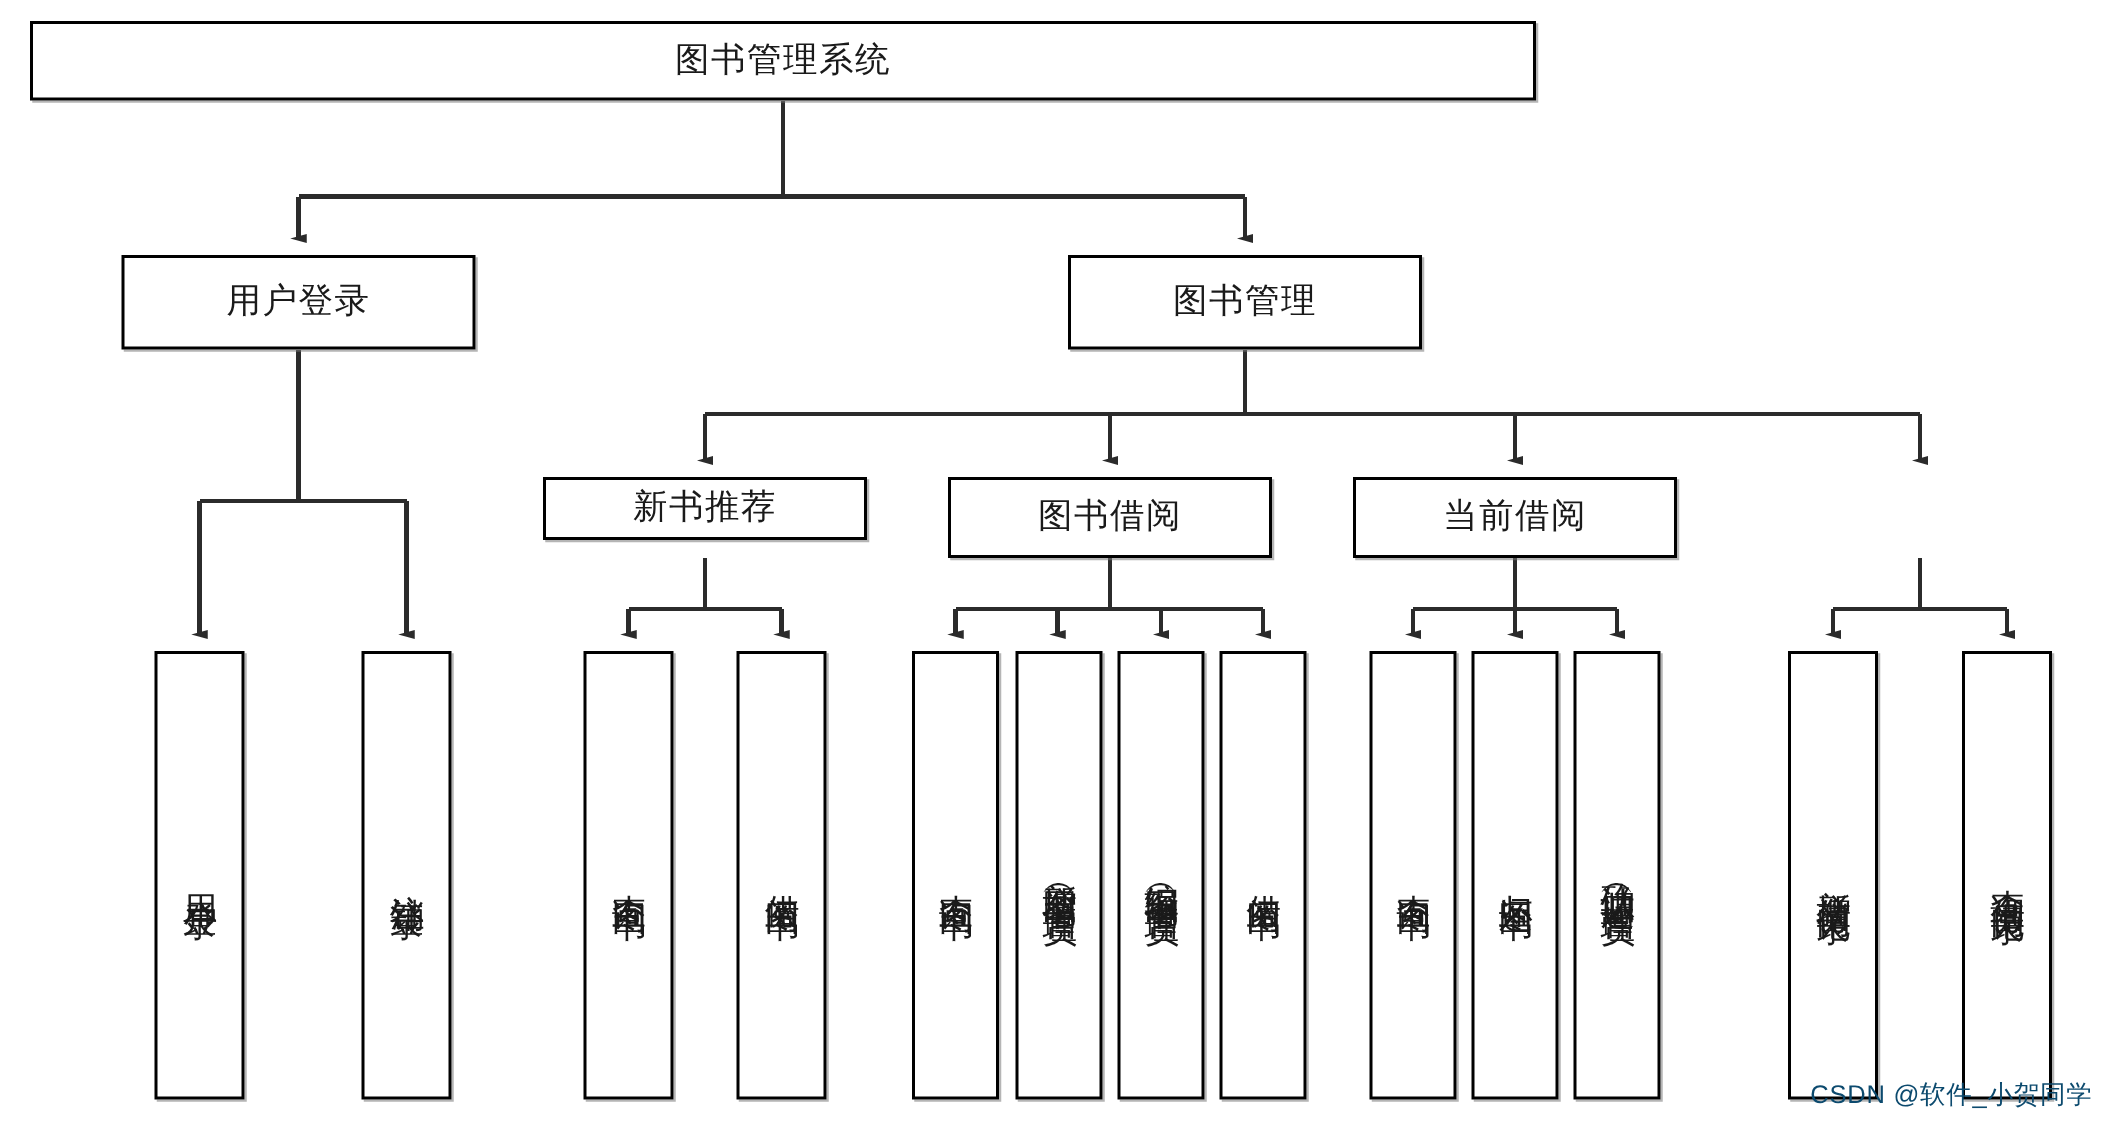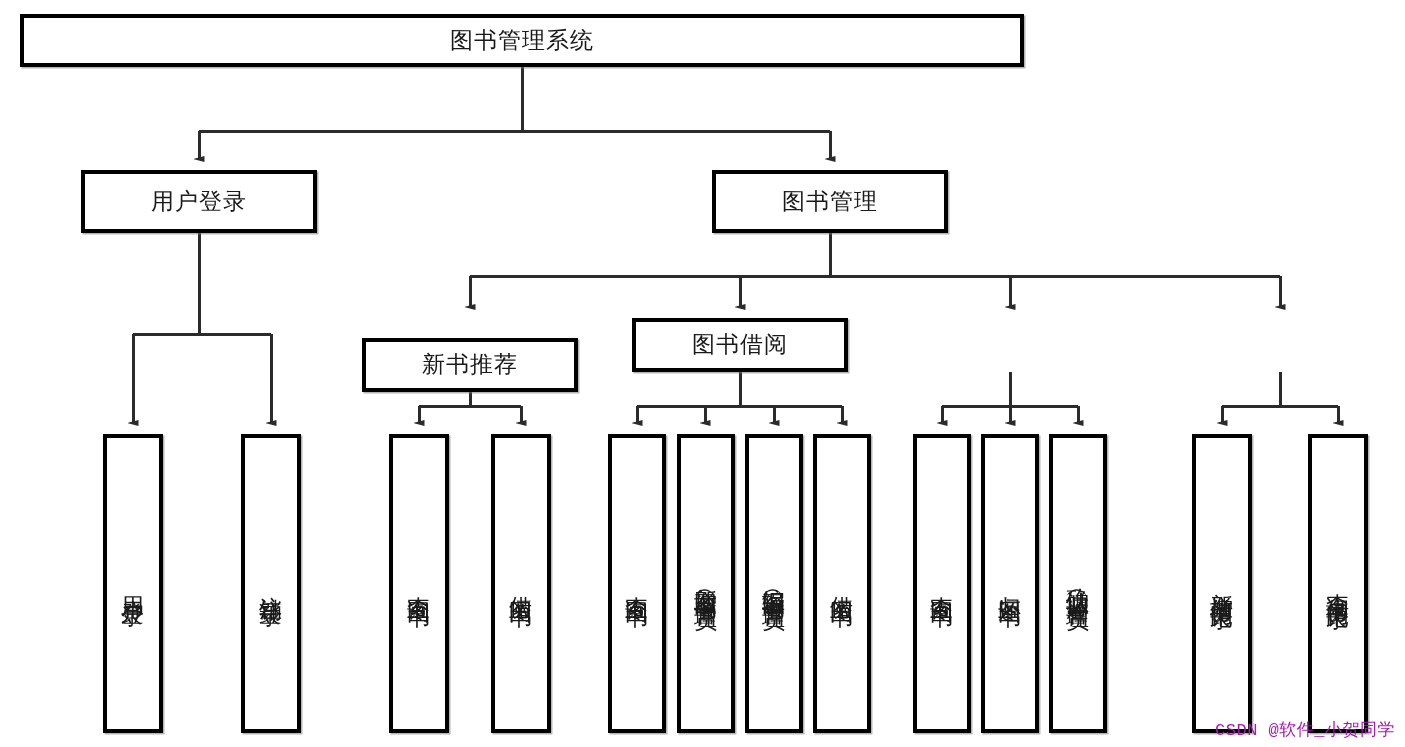--- a/index.html
+++ b/index.html
@@ -20,21 +20,21 @@
   svg#edges {
     position: absolute;
     left: 0;
     top: 0;
     width: 1405px;
     height: 747px;
     pointer-events: none;
   }
   .node {
     position: absolute;
-    border: 4px solid #000000;
+    border: 2px solid #000000;
     background: #ffffff;
     display: flex;
     align-items: center;
     justify-content: center;
     color: #1a1a1a;
     box-shadow: 1.5px 1.5px 0 rgba(120,120,120,0.55);
   }
   .node.h {
     font-size: 23px;
     line-height: 1.1;
@@ -48,24 +48,24 @@
     line-height: 1.22;
     letter-spacing: 3px;
     padding: 6px 0;
     text-align: center;
   }
   .watermark {
     position: absolute;
     right: 10px;
     bottom: 6px;
     font-size: 17px;
-    color: #a21caf;
+    color: #0c4a6e;
     letter-spacing: 0.5px;
     white-space: nowrap;
-    font-family: Liberation Mono, monospace;
+    font-family: Liberation Sans, sans-serif;
   }
 </style>
 </head>
 <body>
 
 <div id="canvas">
 
   <svg id="edges" viewBox="0 0 1405 747">
     <defs>
       <marker id="arrow" markerWidth="10" markerHeight="11" refX="3" refY="5.5" orient="auto" markerUnits="userSpaceOnUse">
@@ -114,22 +114,23 @@
       <path d="M1222,406 L1222,423" marker-end="url(#arrow)"></path>
       <path d="M1338,406 L1338,423" marker-end="url(#arrow)"></path>
     </g>
   </svg>
 
   <div class="node h" style="left:20px; top:14px; width:1004px; height:53px;">图书管理系统</div>
 
   <div class="node h" style="left:81px; top:170px; width:236px; height:63px;">用户登录</div>
   <div class="node h" style="left:712px; top:170px; width:236px; height:63px;text-align:center;">图书管理</div>
 
-  <div class="node h" style="left:362px; top:318px; width:216px; height:54px;margin-top:20px;">新书推荐</div>
+  <div class="node h" style="left:362px; top:318px; width:216px; height:42px;">新书推荐</div>
   <div class="node h" style="left:632px; top:318px; width:216px; height:54px;">图书借阅</div>
+  <div class="node h" style="left:902px; top:318px; width:216px; height:54px;">当前借阅</div>
 
   <div class="node v" style="left:103px; top:434px; width:60px; height:299px;">用户登录</div>
   <div class="node v" style="left:241px; top:434px; width:60px; height:299px;">注销登录</div>
 
   <div class="node v" style="left:389px; top:434px; width:60px; height:299px;">查询图书</div>
   <div class="node v" style="left:491px; top:434px; width:60px; height:299px;">借阅图书</div>
 
   <div class="node v" style="left:608px; top:434px; width:58px; height:299px;">查询图书</div>
   <div class="node v" style="left:677px; top:434px; width:58px; height:299px;">新增图书（管理员）</div>
   <div class="node v" style="left:745px; top:434px; width:58px; height:299px;">编辑图书（管理员）</div>

